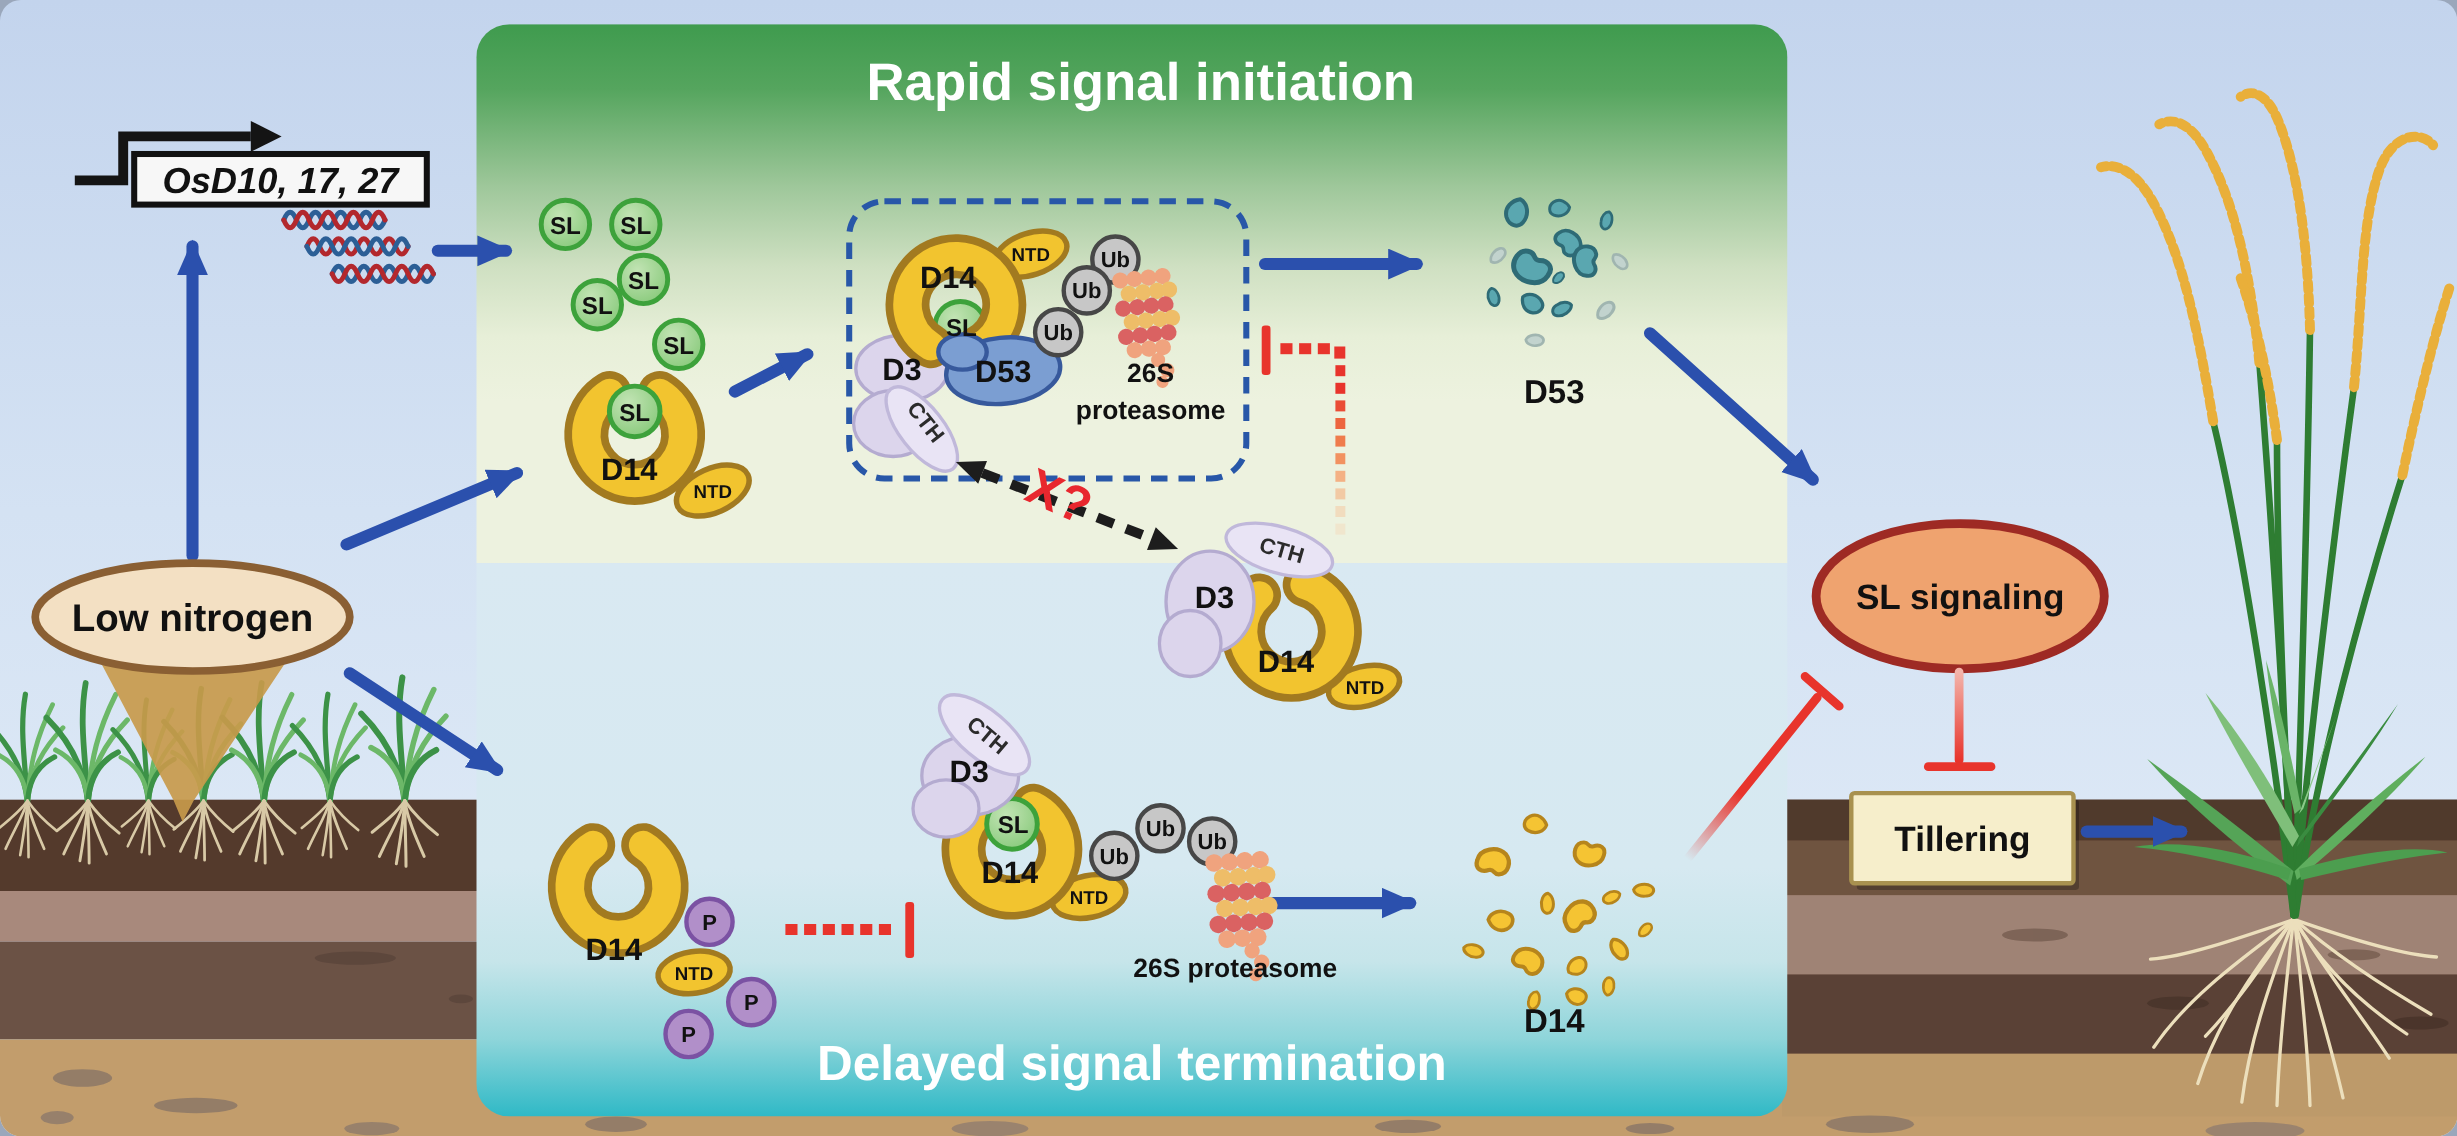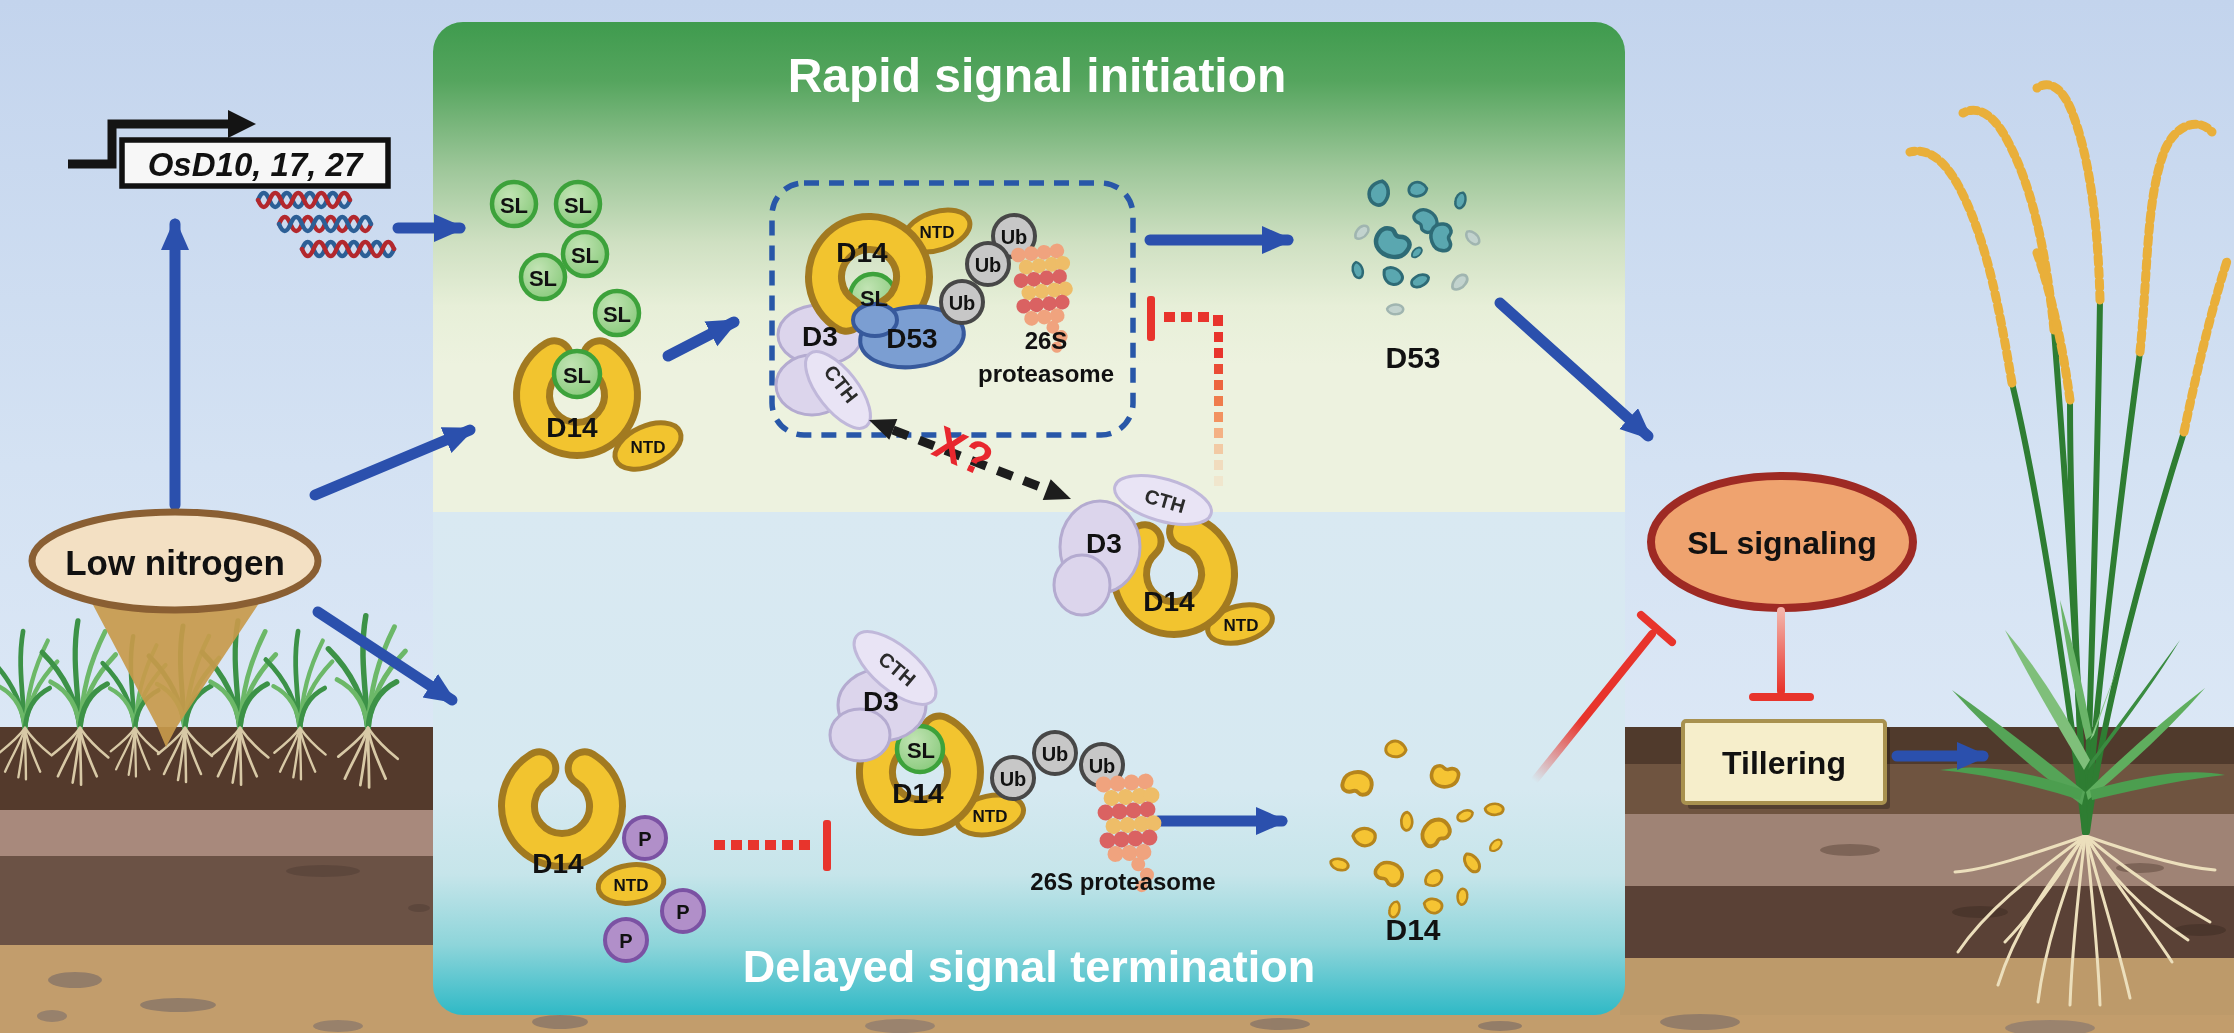--- a/index.html
+++ b/index.html
@@ -1,18 +1,18 @@
 <!DOCTYPE html>
 <html><head>
 <meta charset="utf-8">
 <style>
   html,body{margin:0;padding:0;background:#9aa7bb;}
   #canvas{position:relative;width:2234px;height:1033px;overflow:hidden;
           font-family:"Liberation Sans","DejaVu Sans",sans-serif;
-          background:linear-gradient(180deg,#c3d4ed 0%,#d4e2f3 45%,#e3edf8 100%);}
+          background:linear-gradient(180deg,#c3d4ed 0%,#d4e2f3 45%,#e3edf8 100%);border-radius:19px;}
   svg{position:absolute;left:0;top:0;}
   svg text{dominant-baseline:central;text-anchor:middle;font-family:"Liberation Sans","DejaVu Sans",sans-serif;font-weight:bold;fill:#111;}
   .banner{fill:#fff;font-size:48px;}
   .big-label{font-size:30px;}
   .mol{font-size:28px;}
   .sl-t{font-size:22px;}
   .ub-t{font-size:20px;}
   .ntd-t{font-size:17px;}
   .cth-t{font-size:20px;fill:#2b2b2b;}
   .p-t{font-size:20px;}

